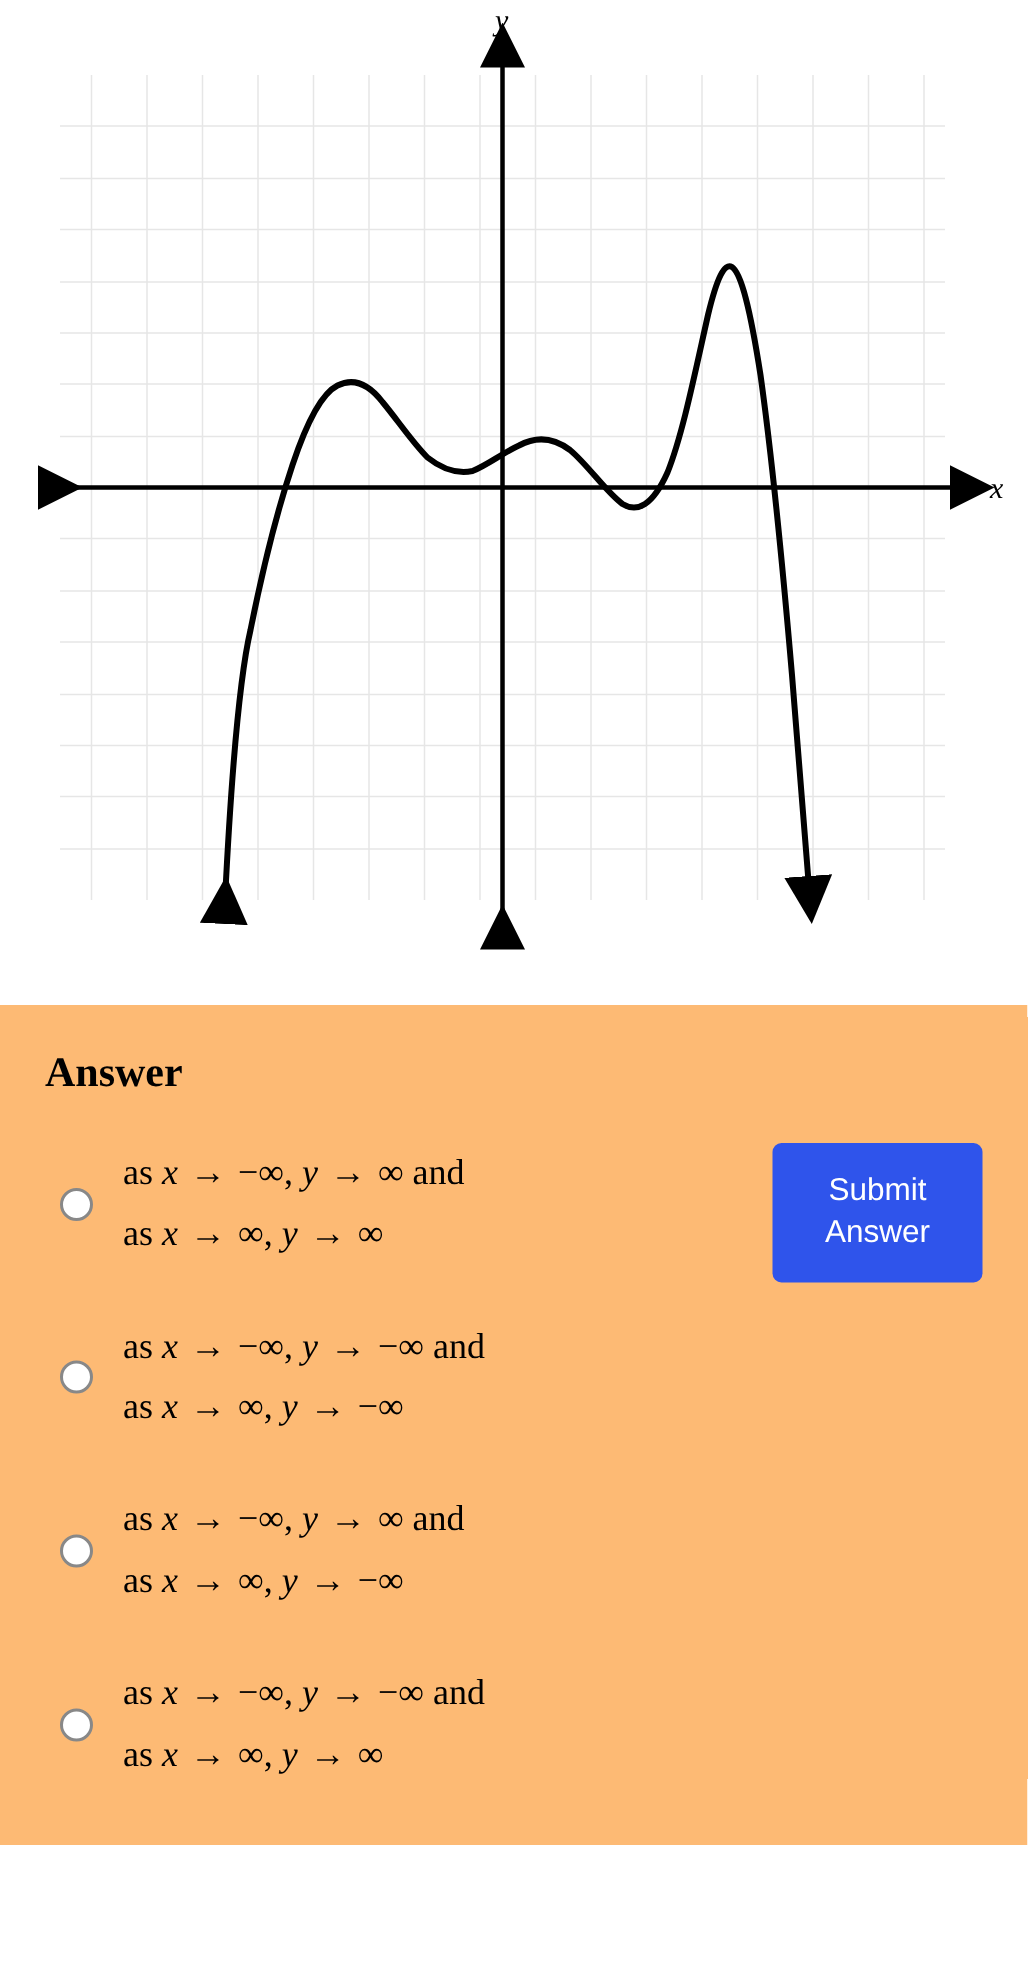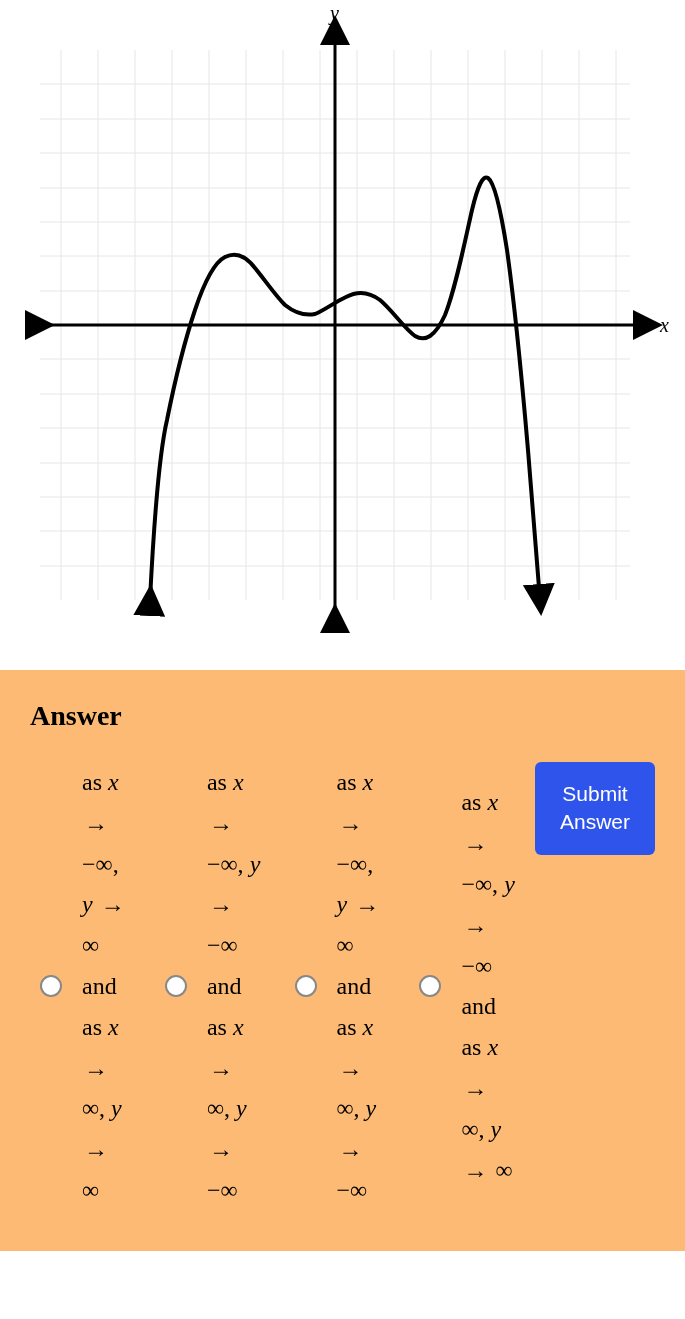--- a/index.html
+++ b/index.html
@@ -30,21 +30,21 @@
     font-family: Georgia, 'Times New Roman', serif;
   }
   .answer-body {
     display: flex;
     gap: 20px;
     align-items: flex-start;
   }
   .options {
     flex: 1;
     display: flex;
-    flex-direction: row;
+    flex-direction: column;
     gap: 34px;
     padding-left: 10px;
   }
   .option {
     display: flex;
     align-items: center;
     gap: 20px;
   }
   .radio {
     width: 22px;
@@ -66,21 +66,21 @@
     color: #fff;
     border: none;
     border-radius: 6px;
     padding: 18px 24px;
     font-size: 21px;
     line-height: 1.35;
     text-align: center;
     cursor: pointer;
     font-family: -apple-system, BlinkMacSystemFont, 'Segoe UI', Arial, sans-serif;
     flex-shrink: 0;
-    width: 120px;
+    width: 140px;
   }
 </style>
 </head>
 <body>
 
 <div class="container">
 
   <div class="chart-area">
     <svg viewBox="0 0 685 640" width="685" height="640">
 

